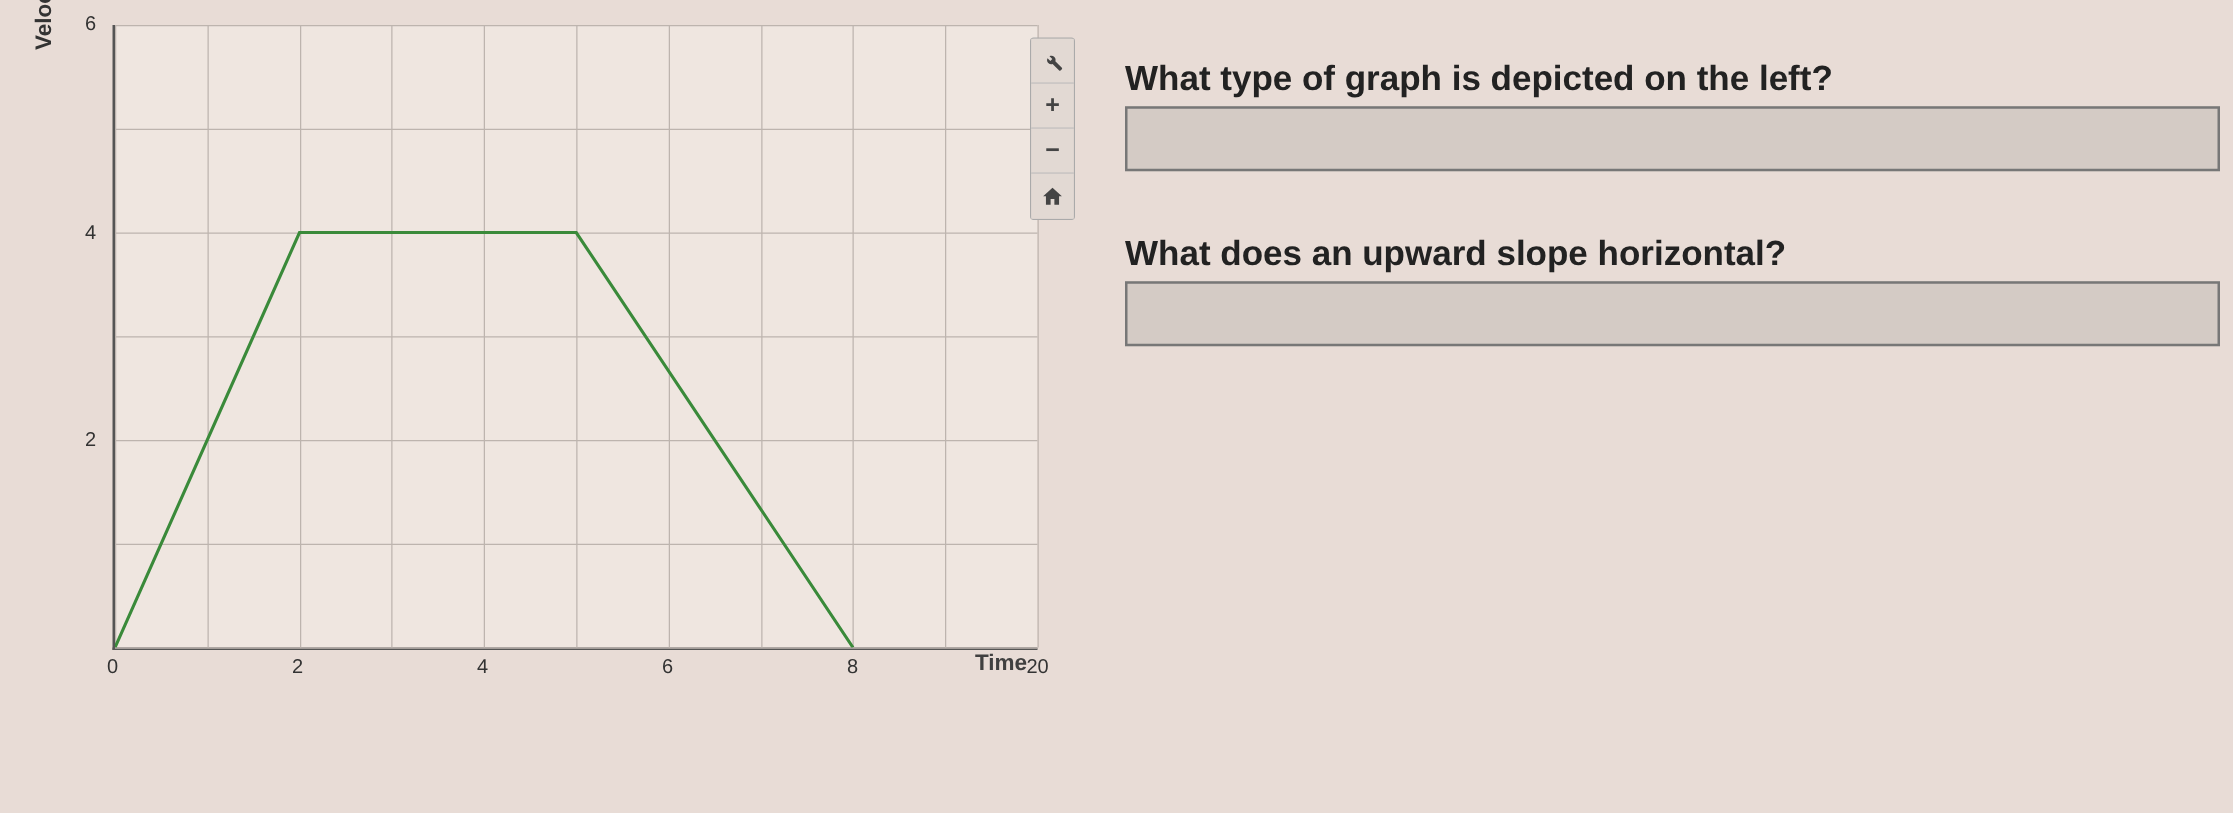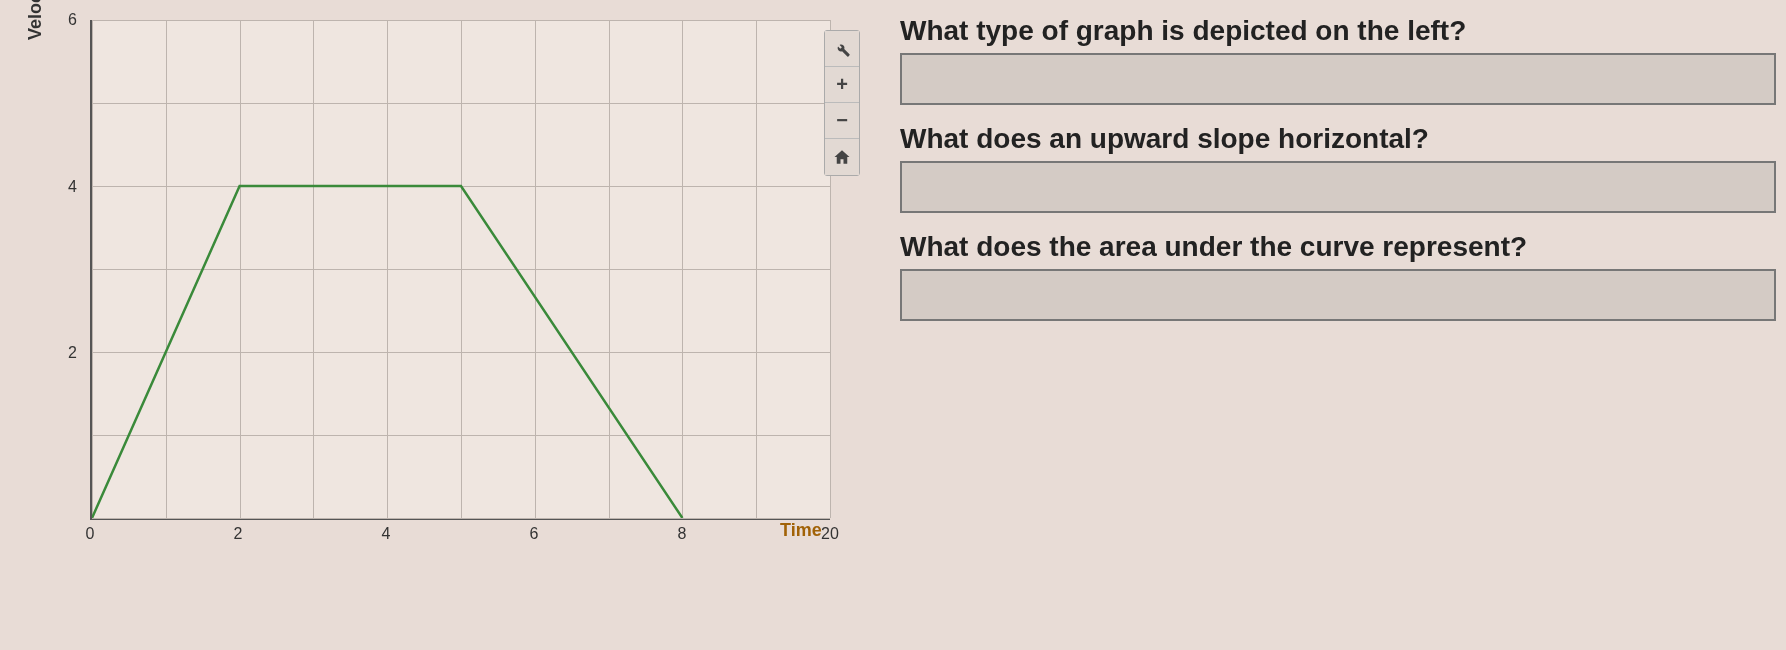--- a/index.html
+++ b/index.html
@@ -48,21 +48,21 @@
     font-size: 18px;
     font-weight: bold;
     color: #333;
   }
   .x-label {
     position: absolute;
     left: 780px;
     top: 520px;
     font-size: 18px;
     font-weight: bold;
-    color: #a16207;
+    color: #404040;
   }
   .tick-y {
     position: absolute; left: 38px; font-size: 16px; color:#333; transform: translateY(-50%);
   }
   .tick-x {
     position: absolute; top: 515px; font-size: 16px; color:#333; transform: translateX(-50%);
   }
   .plot-line {
     position: absolute; left:0; top:0; width:100%; height:100%;
     pointer-events:none;
@@ -95,20 +95,21 @@
     flex: 1;
     padding: 15px 10px 10px 30px;
     display: flex;
     flex-direction: column;
     gap: 18px;
   }
   .question-block {
     display: flex;
     flex-direction: column;
     gap: 6px;
+    margin-top: 32px;
   }
   .question-label {
     font-size: 28px;
     font-weight: bold;
     color: #222;
   }
   .answer-input {
     width: 100%;
     height: 52px;
     background: #d4cbc5;
@@ -181,17 +182,13 @@
 
 <div class="right-panel">
   <div class="question-block">
     <div class="question-label">What type of graph is depicted on the left?</div>
     <input class="answer-input" value="" style="">
   </div>
   <div class="question-block">
     <div class="question-label">What does an upward slope horizontal?</div>
     <input class="answer-input" value="" style="">
   </div>
-  <div class="question-block">
-    <div class="question-label">What does the area under the curve represent?</div>
-    <input class="answer-input" value="" style="">
-  </div>
 </div>
 
 </body></html>

